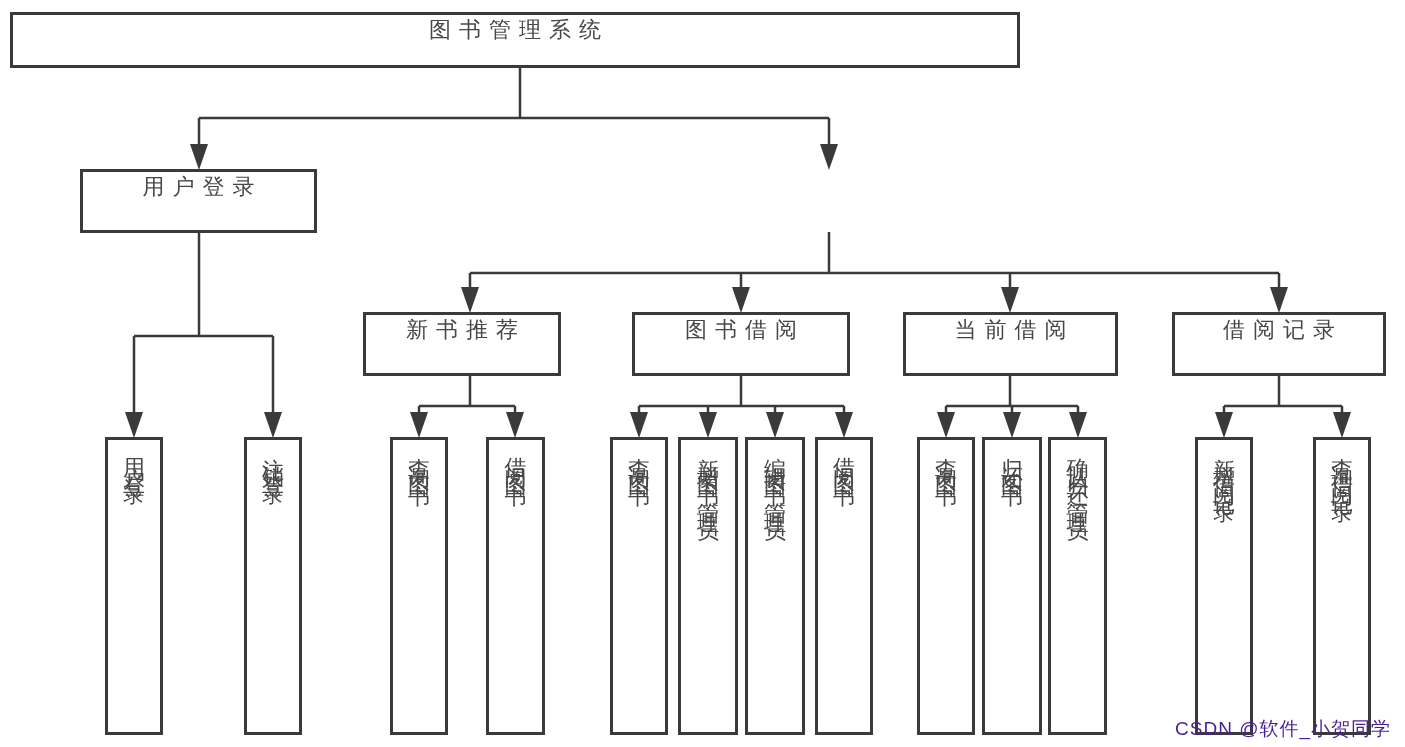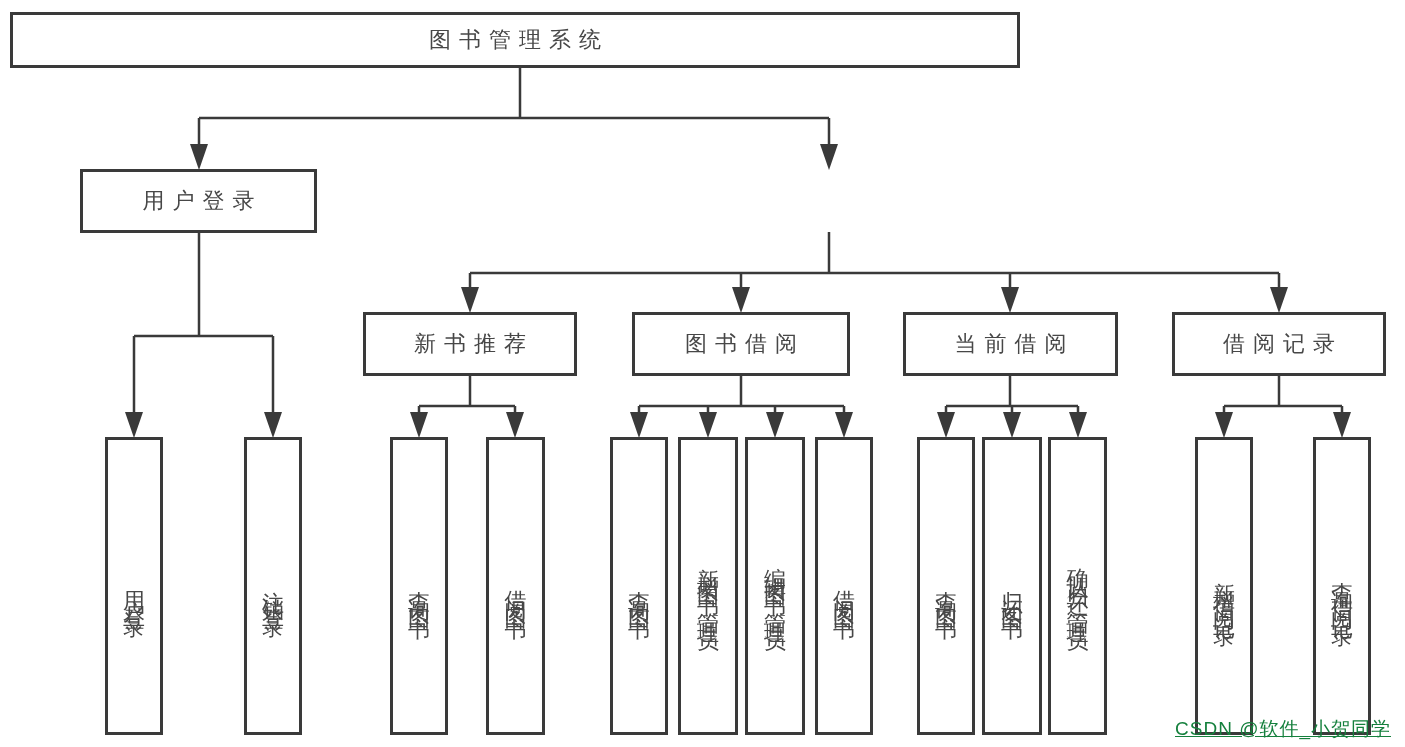--- a/index.html
+++ b/index.html
@@ -15,21 +15,20 @@
     overflow: hidden;
   }
   .wires {
     position: absolute; left: 0; top: 0;
   }
   .hbox, .vbox {
     position: absolute;
     border: 3px solid #3a3a3a;
     background: #ffffff;
     display: flex;
-    align-items: center;
     justify-content: center;
   }
   .hbox .lbl {
     font-size: 22px;
     letter-spacing: 8px;
     margin-right: -8px; 
     color: #474747;
     white-space: nowrap;
   }
   .vbox { top: 437px; height: 298px; }
@@ -41,23 +40,22 @@
     letter-spacing: 9px;
     margin-bottom: -9px; 
     color: #474747;
   }
   .watermark {
     position: absolute;
     top: 716px;
     right: 14px;
     font-size: 19px;
     letter-spacing: 1px;
-    color: #15803d;
+    color: #4c1d95;
     white-space: nowrap;
-    text-decoration: underline;
   }
 </style>
 </head>
 <body>
 
 <div class="canvas">
 
   <svg class="wires" width="1405" height="747" viewBox="0 0 1405 747">
     <g stroke="#3a3a3a" stroke-width="2.5" fill="none">
       <path d="M520 68 V118 M199 118 H829 M199 118 V146 M829 118 V146"></path>
@@ -98,21 +96,21 @@
   </svg>
 
   <div class="hbox" style="left:10px; top:12px; width:1010px; height:56px">
     <span class="lbl">图书管理系统</span>
   </div>
 
   <div class="hbox" style="left:80px; top:169px; width:237px; height:64px">
     <span class="lbl">用户登录</span>
   </div>
 
-  <div class="hbox" style="left:363px; top:312px; width:214px; height:64px">
+  <div class="hbox" style="left:363px; top:312px; width:198px; height:64px">
     <span class="lbl">新书推荐</span>
   </div>
   <div class="hbox" style="left:903px; top:312px; width:215px; height:64px">
     <span class="lbl">当前借阅</span>
   </div>
   <div class="hbox" style="left:632px; top:312px; width:218px; height:64px">
     <span class="lbl">图书借阅</span>
   </div>
   <div class="hbox" style="left:1172px; top:312px; width:214px; height:64px">
     <span class="lbl">借阅记录</span>

